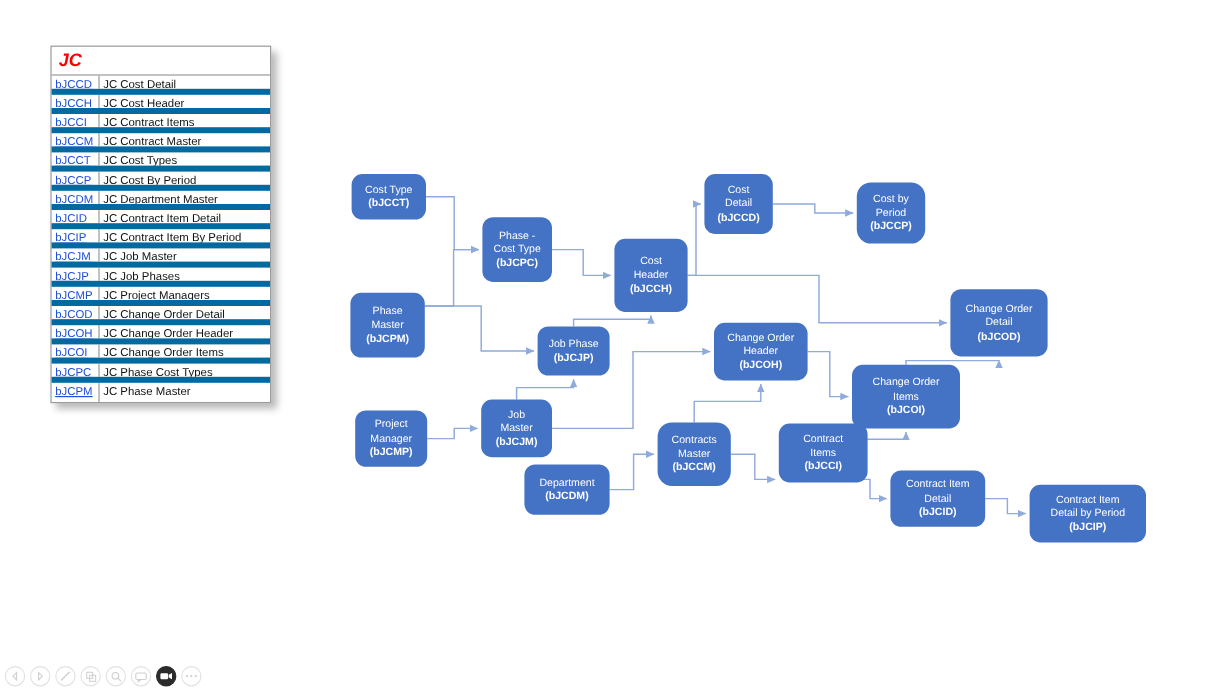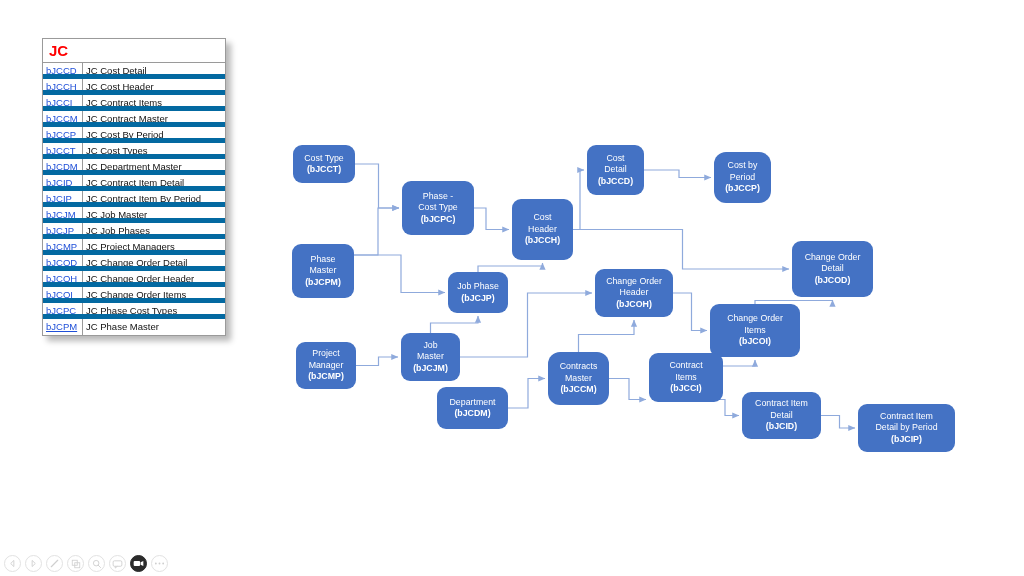--- a/index.html
+++ b/index.html
@@ -19,20 +19,21 @@
     border:1px solid #9a9a9a;
     box-shadow:5px 5px 6px rgba(0,0,0,0.28);
     box-sizing:border-box;
   }
   .legend-title{
     height:24px;line-height:24px;
     padding-left:6px;
     color:#FF0000;font-weight:bold;font-size:15px;
     border-bottom:1px solid #9a9a9a;
     box-sizing:border-box;
+    font-style:italic;
   }
   .legend-row{
     display:flex;height:16px;align-items:stretch;
     border-bottom:5px solid #0369a1;
     box-sizing:border-box;
   }
   .legend-row:last-child{border-bottom:none;}
   .legend-code{
     width:40px;min-width:40px;
     border-right:1px solid #9a9a9a;
@@ -104,26 +105,26 @@
         </div>
         <div class="legend-row">
           <div class="legend-code">bJCCI</div>
           <div class="legend-name">JC Contract Items</div>
         </div>
         <div class="legend-row">
           <div class="legend-code">bJCCM</div>
           <div class="legend-name">JC Contract Master</div>
         </div>
         <div class="legend-row">
+          <div class="legend-code">bJCCT</div>
+          <div class="legend-name">JC Cost Types</div>
+        </div>
+        <div class="legend-row">
           <div class="legend-code">bJCCP</div>
           <div class="legend-name">JC Cost By Period</div>
-        </div>
-        <div class="legend-row">
-          <div class="legend-code">bJCCT</div>
-          <div class="legend-name">JC Cost Types</div>
         </div>
         <div class="legend-row">
           <div class="legend-code">bJCDM</div>
           <div class="legend-name">JC Department Master</div>
         </div>
         <div class="legend-row">
           <div class="legend-code">bJCID</div>
           <div class="legend-name">JC Contract Item Detail</div>
         </div>
         <div class="legend-row">
@@ -194,21 +195,21 @@
       </g>
   </svg>
 
   <div id="node-layer">
       <div class="node" style="left: 293px; top: 145px; width: 62px; height: 38px; background: rgb(68, 114, 196);">
         <div>
           <span class="ttl">Cost Type</span>
           <span class="code">(bJCCT)</span>
         </div>
       </div>
-      <div class="node" style="left: 402px; top: 181px; width: 72px; height: 54px; background: rgb(68, 114, 196);">
+      <div class="node" style="left: 402px; top: 181px; width: 58px; height: 54px; background: rgb(68, 114, 196);">
         <div>
           <span class="ttl">Phase -<br>Cost Type</span>
           <span class="code">(bJCPC)</span>
         </div>
       </div>
       <div class="node" style="left: 292px; top: 244px; width: 62px; height: 54px; background: rgb(68, 114, 196);">
         <div>
           <span class="ttl">Phase<br>Master</span>
           <span class="code">(bJCPM)</span>
         </div>

